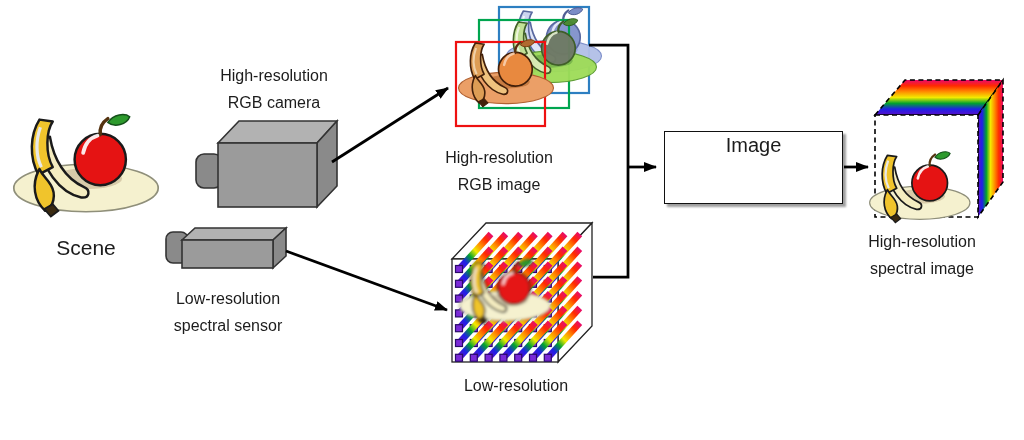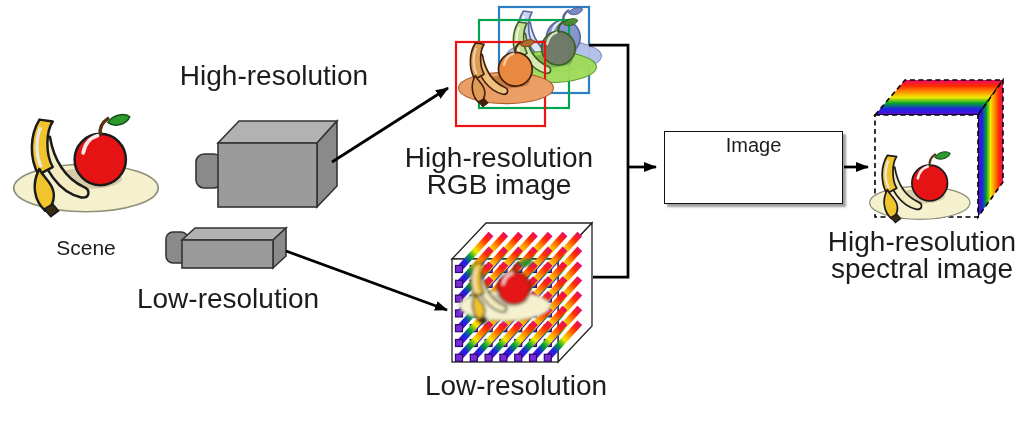--- a/index.html
+++ b/index.html
@@ -1,20 +1,20 @@
 <!DOCTYPE html>
 <html style="--background: #ffffff; --text: #1c1c1c; --arrow: #000000; --red-frame: #ee1111; --green-frame: #00a54f; --blue-frame: #2d7fc1; --camera-front: #9b9b9b; --camera-top: #b2b2b2; --camera-side: #8a8a8a; --camera-stroke: #333333; --box-fill: #ffffff; --box-border: #111111;"><head>
 <meta charset="utf-8">
 <style>
   html,body{margin:0;padding:0;background:#fff;}
   .canvas{position:relative;width:1024px;height:440px;background:var(--background,#fff);
           font-family:"Liberation Sans",sans-serif;overflow:hidden;}
   svg.layer{position:absolute;left:0;top:0;width:1024px;height:440px;}
   .label{position:absolute;width:220px;text-align:center;color:var(--text,#1c1c1c);
-         font-size:28px;line-height:27px;}
+         font-size:16px;line-height:27px;}
   .label span{display:block;}
   .recon-box{position:absolute;left:664px;top:131px;width:177px;height:71px;
              background:var(--box-fill,#fff);border:1.7px solid var(--box-border,#111);
              box-shadow:3px 3px 2px rgba(0,0,0,.38);
              display:flex;flex-direction:column;align-items:center;justify-content:flex-start;
              font-size:20px;line-height:26px;color:var(--text,#1c1c1c);}
   .cam-top{fill:var(--camera-top);stroke:var(--camera-stroke);stroke-width:1.6;}
   .cam-side{fill:var(--camera-side);stroke:var(--camera-stroke);stroke-width:1.6;}
   .cam-front{fill:var(--camera-front);stroke:var(--camera-stroke);stroke-width:1.6;}
   .cam-lens{fill:var(--camera-side);stroke:var(--camera-stroke);stroke-width:1.6;}
@@ -299,27 +299,29 @@
           </g>
         </g>
     </g>
   </svg>
 
   <div class="label" style="left:-24px;top:234px;font-size:21px;">
     <span>Scene</span>
   </div>
   <div class="label" style="left:164px;top:62px;">
     <span>High-resolution</span>
+    <span>RGB camera</span>
   </div>
   <div class="label" style="left:389px;top:144px;">
     <span>High-resolution</span>
     <span>RGB image</span>
   </div>
   <div class="label" style="left:118px;top:285px;">
     <span>Low-resolution</span>
+    <span>spectral sensor</span>
   </div>
   <div class="label" style="left:406px;top:372px;">
     <span>Low-resolution</span>
   </div>
   <div class="label" style="left:812px;top:228px;">
     <span>High-resolution</span>
     <span>spectral image</span>
   </div>
 
   <div class="recon-box">

